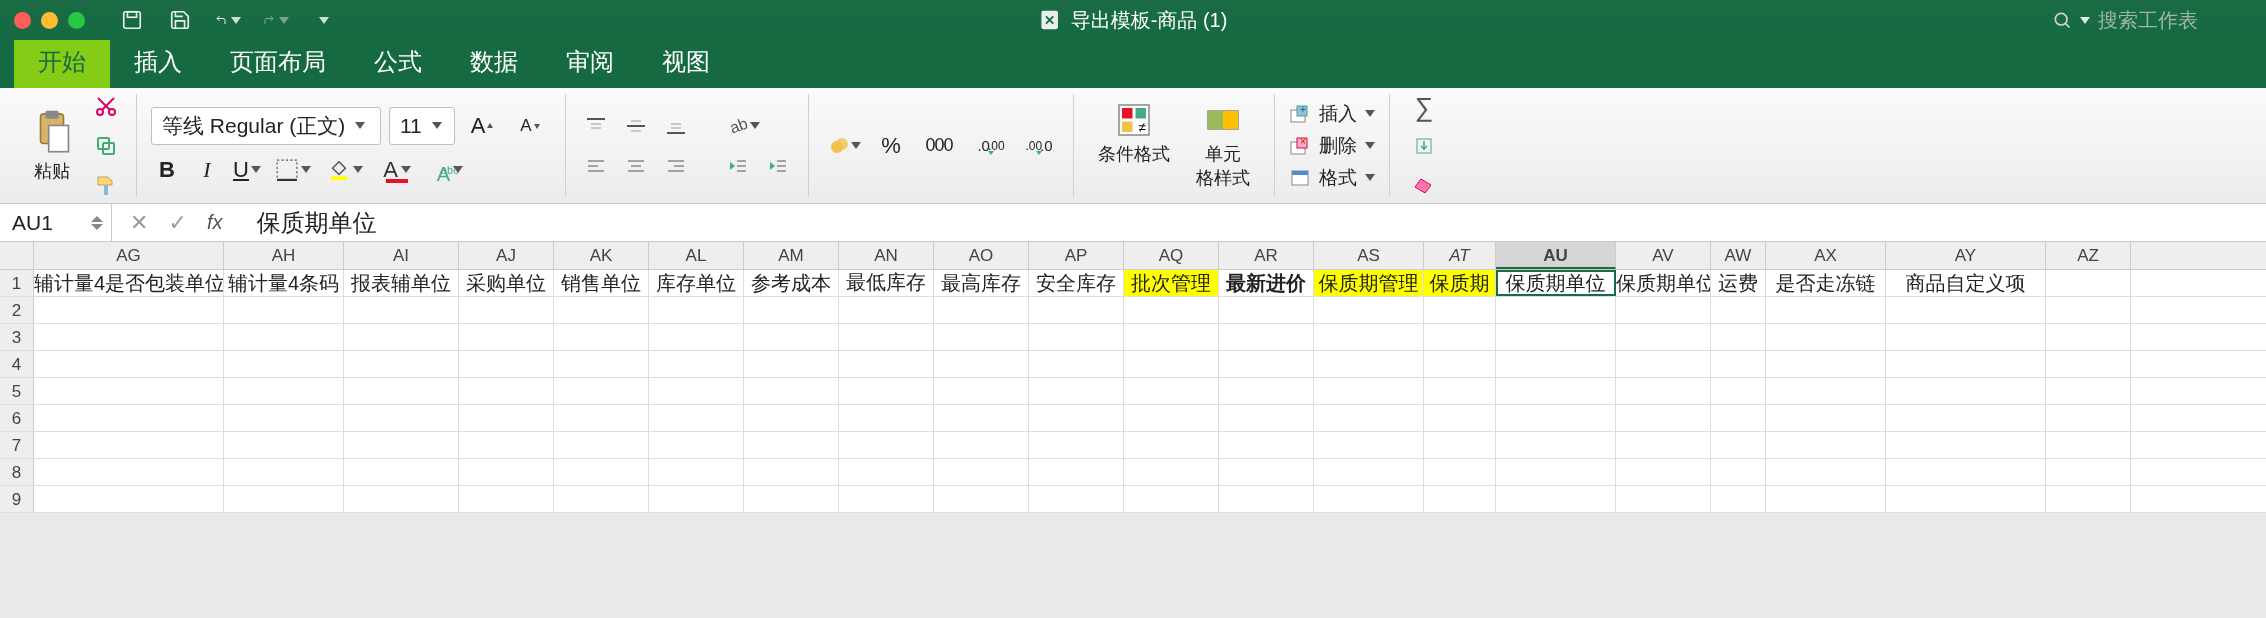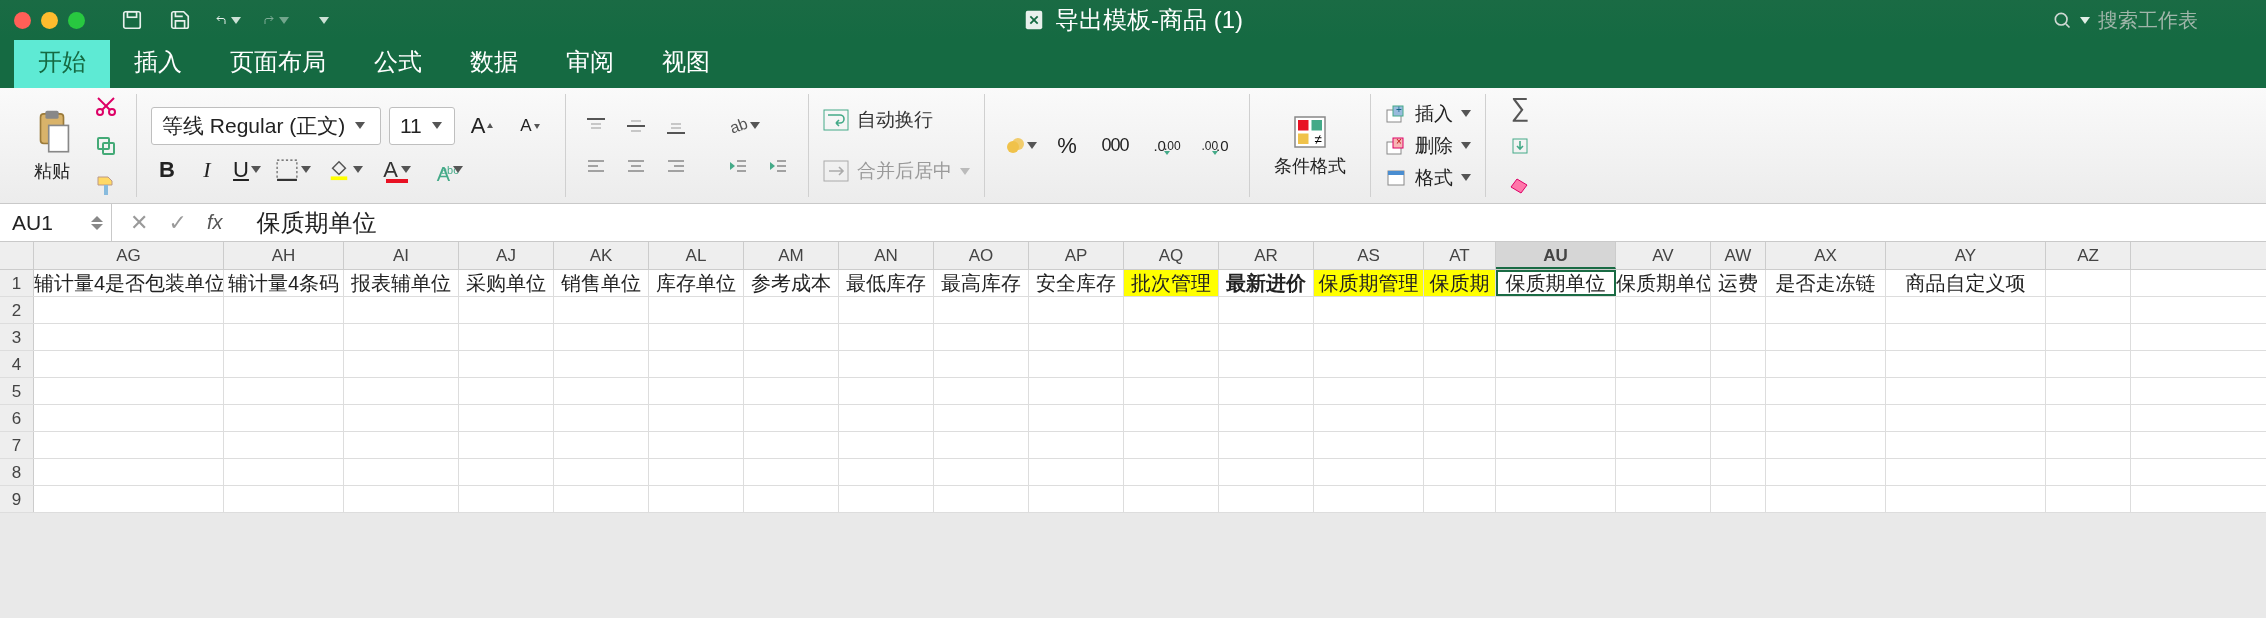--- a/index.html
+++ b/index.html
@@ -5,28 +5,28 @@
   * { box-sizing: border-box; margin: 0; padding: 0; font-family: "PingFang SC", "Microsoft YaHei", sans-serif; }
   body { background: #e9e9e9; width: 2266px; height: 618px; overflow: hidden; font-size: 19px; color: #222; }
   
   .titlebar { height: 40px; background: linear-gradient(#1a6b44,#156a42); display:flex; align-items:center; position:relative; color:#fff; }
   .traffic { display:flex; gap:10px; margin-left:14px; }
   .dot { width:17px; height:17px; border-radius:50%; }
   .dot.red{background:#ff5f57;} .dot.yellow{background:#febc2e;} .dot.green{background:#28c840;}
   .qat { display:flex; gap:22px; margin-left:34px; align-items:center; }
   .qat-btn { width:26px; height:26px; display:flex; align-items:center; justify-content:center; opacity:.9;}
   .qat-btn.disabled{opacity:.45;}
-  .title-center{position:absolute;left:50%;transform:translateX(-50%);display:flex;align-items:center;gap:10px;font-size:24px;justify-content:flex-end;}
+  .title-center{position:absolute;left:50%;transform:translateX(-50%);display:flex;align-items:center;gap:10px;font-size:20px;justify-content:flex-end;}
   .search-box{position:absolute;right:18px;display:flex;align-items:center;gap:8px;color:#cfd8d3;font-size:20px;}
   .search-box input{background:transparent;border:none;color:#fff;font-size:20px;outline:none;width:150px;}
   .search-box input::placeholder{color:#9fb5a9;}
   
   .tabs{height:48px;background:#156a42;display:flex;align-items:flex-end;padding-left:14px;}
   .tab{padding:10px 24px 10px;color:#fff;font-size:24px;}
-  .tab.active{background:#5eead4;color:#156a42;border-radius:4px 4px 0 0;}
+  .tab.active{background:#84cc16;color:#156a42;border-radius:4px 4px 0 0;}
   
   .ribbon{height:116px;background:linear-gradient(#fafafa,#ececec);border-bottom:1px solid #c9c9c9;display:flex;align-items:stretch;padding:6px 10px;gap:0;}
   .group{display:flex;flex-direction:column;padding:0 14px;border-right:1px solid #d0d0d0;justify-content:center;position:relative;}
   .group:last-child{border-right:none;}
   .row{display:flex;align-items:center;gap:8px;}
   .small-btn{width:32px;height:30px;display:flex;align-items:center;justify-content:center;border-radius:3px;}
   .big-btn{display:flex;flex-direction:column;align-items:center;justify-content:center;gap:4px;padding:2px 8px;font-size:18px;}
   .sel{height:38px;border:1px solid #bfbfbf;background:#fff;display:flex;align-items:center;padding:0 10px;font-size:21px;border-radius:3px;}
   .sel .caret{margin-left:10px;}
   .font-sel{width:230px;} .size-sel{width:66px;}
@@ -294,37 +294,20 @@
           <svg width="22" height="22">
             <path d="M3 7l5 4-5 4z" fill="#4a8"></path>
             <line x1="10" y1="6" x2="19" y2="6" stroke="#555"></line>
             <line x1="10" y1="11" x2="19" y2="11" stroke="#555"></line>
             <line x1="10" y1="16" x2="19" y2="16" stroke="#555"></line>
           </svg>
         </div>
     </div>
   </div>
 
-  <div class="group" style="justify-content:space-around">
-    <div class="wrap-text-row">
-      <svg width="26" height="22">
-          <rect x="1" y="1" width="24" height="20" fill="none" stroke="#4a8"></rect>
-          <path d="M5 6h12a4 4 0 010 8h-4m0 0l3-3m-3 3l3 3" fill="none" stroke="#4a8" stroke-width="1.6"></path>
-        </svg>
-      <span>自动换行</span>
-    </div>
-    <div class="wrap-text-row disabled">
-      <svg width="26" height="22">
-          <rect x="1" y="1" width="24" height="20" fill="none" stroke="#aaa"></rect>
-          <path d="M6 11h14M16 7l4 4-4 4" fill="none" stroke="#aaa" stroke-width="1.6"></path>
-        </svg>
-      <span>合并后居中</span>
-      <span class="caret" style="border-top-color:#bbb"></span>
-    </div>
-  </div>
 
   <div class="group">
     <div class="row">
       <div class="small-btn" style="width:44px">
           <svg width="22" height="22">
             <circle cx="8" cy="12" r="6" fill="#f0c24a"></circle>
             <circle cx="13" cy="9" r="6" fill="#f0c24a" opacity=".8"></circle>
           </svg>
           <span class="caret"></span>
         </div>
@@ -355,20 +338,29 @@
     <div style="display:flex;gap:6px">
       <div class="stack-btn">
         <svg width="36" height="36" viewBox="0 0 24 24">
             <rect x="2" y="2" width="20" height="20" fill="#fff" stroke="#888"></rect>
             <rect x="4" y="4" width="7" height="7" fill="#e81123"></rect>
             <rect x="13" y="4" width="7" height="7" fill="#4a8"></rect>
             <rect x="4" y="13" width="7" height="7" fill="#f0c24a"></rect>
             <text x="15" y="20" font-size="9">≠</text>
           </svg>
         <span>条件格式</span>
+      </div>
+      <div class="stack-btn">
+        <svg width="36" height="36" viewBox="0 0 24 24">
+            <rect x="2" y="6" width="20" height="12" fill="#fff" stroke="#888"></rect>
+            <rect x="2" y="6" width="10" height="12" fill="#9bbb59"></rect>
+            <rect x="12" y="6" width="10" height="12" fill="#ffc000"></rect>
+          </svg>
+        <span style="white-space:pre;text-align:center">单元
+格样式</span>
       </div>
     </div>
   </div>
 
   <div class="group">
     <div class="side-list">
       <div class="item">
           <svg width="22" height="20">
             <rect x="2" y="6" width="14" height="12" fill="#fff" stroke="#888"></rect>
             <rect x="8" y="2" width="10" height="10" fill="#9bd" stroke="#4a8"></rect>
@@ -441,40 +433,40 @@
         <div class="colhdr" style="width: 95px; flex: 0 0 95px;">AJ</div>
         <div class="colhdr" style="width: 95px; flex: 0 0 95px;">AK</div>
         <div class="colhdr" style="width: 95px; flex: 0 0 95px;">AL</div>
         <div class="colhdr" style="width: 95px; flex: 0 0 95px;">AM</div>
         <div class="colhdr" style="width: 95px; flex: 0 0 95px;">AN</div>
         <div class="colhdr" style="width: 95px; flex: 0 0 95px;">AO</div>
         <div class="colhdr" style="width: 95px; flex: 0 0 95px;">AP</div>
         <div class="colhdr" style="width: 95px; flex: 0 0 95px;">AQ</div>
         <div class="colhdr" style="width: 95px; flex: 0 0 95px;">AR</div>
         <div class="colhdr" style="width: 110px; flex: 0 0 110px;">AS</div>
-        <div class="colhdr" style="width: 72px; flex: 0 0 72px;">AT</div>
+        <div class="colhdr" style="width: 72px; flex: 0 0 72px; font-style: italic;">AT</div>
         <div class="colhdr active" style="width: 120px; flex: 0 0 120px;">AU</div>
         <div class="colhdr" style="width: 95px; flex: 0 0 95px;">AV</div>
         <div class="colhdr" style="width: 55px; flex: 0 0 55px;">AW</div>
         <div class="colhdr" style="width: 120px; flex: 0 0 120px;">AX</div>
         <div class="colhdr" style="width: 160px; flex: 0 0 160px;">AY</div>
         <div class="colhdr" style="width: 85px; flex: 0 0 85px;">AZ</div>
       </div>
   </div>
   <div class="rows" id="rows-container">
       <div class="sheetrow">
         <div class="rowhdr">1</div>
         <div class="cell" style="width: 190px; flex: 0 0 190px;">辅计量4是否包装单位</div>
         <div class="cell" style="width: 120px; flex: 0 0 120px;">辅计量4条码</div>
         <div class="cell" style="width: 115px; flex: 0 0 115px;">报表辅单位</div>
         <div class="cell" style="width: 95px; flex: 0 0 95px;">采购单位</div>
         <div class="cell" style="width: 95px; flex: 0 0 95px;">销售单位</div>
         <div class="cell" style="width: 95px; flex: 0 0 95px;">库存单位</div>
         <div class="cell" style="width: 95px; flex: 0 0 95px;">参考成本</div>
-        <div class="cell" style="width: 95px; flex: 0 0 95px;">最低库存</div>
+        <div class="cell" style="width: 95px; flex: 0 0 95px; font-family: Liberation Mono, monospace;">最低库存</div>
         <div class="cell" style="width: 95px; flex: 0 0 95px;">最高库存</div>
         <div class="cell" style="width: 95px; flex: 0 0 95px;">安全库存</div>
         <div class="cell hl" style="width: 95px; flex: 0 0 95px;">批次管理</div>
         <div class="cell" style="width: 95px; flex: 0 0 95px; font-weight: bold;">最新进价</div>
         <div class="cell hl" style="width: 110px; flex: 0 0 110px;">保质期管理</div>
         <div class="cell hl" style="width: 72px; flex: 0 0 72px;">保质期</div>
         <div class="cell selected" style="width: 120px; flex: 0 0 120px;">保质期单位</div>
         <div class="cell" style="width: 95px; flex: 0 0 95px;">保质期单位</div>
         <div class="cell" style="width: 55px; flex: 0 0 55px;">运费</div>
         <div class="cell" style="width: 120px; flex: 0 0 120px;">是否走冻链</div>

